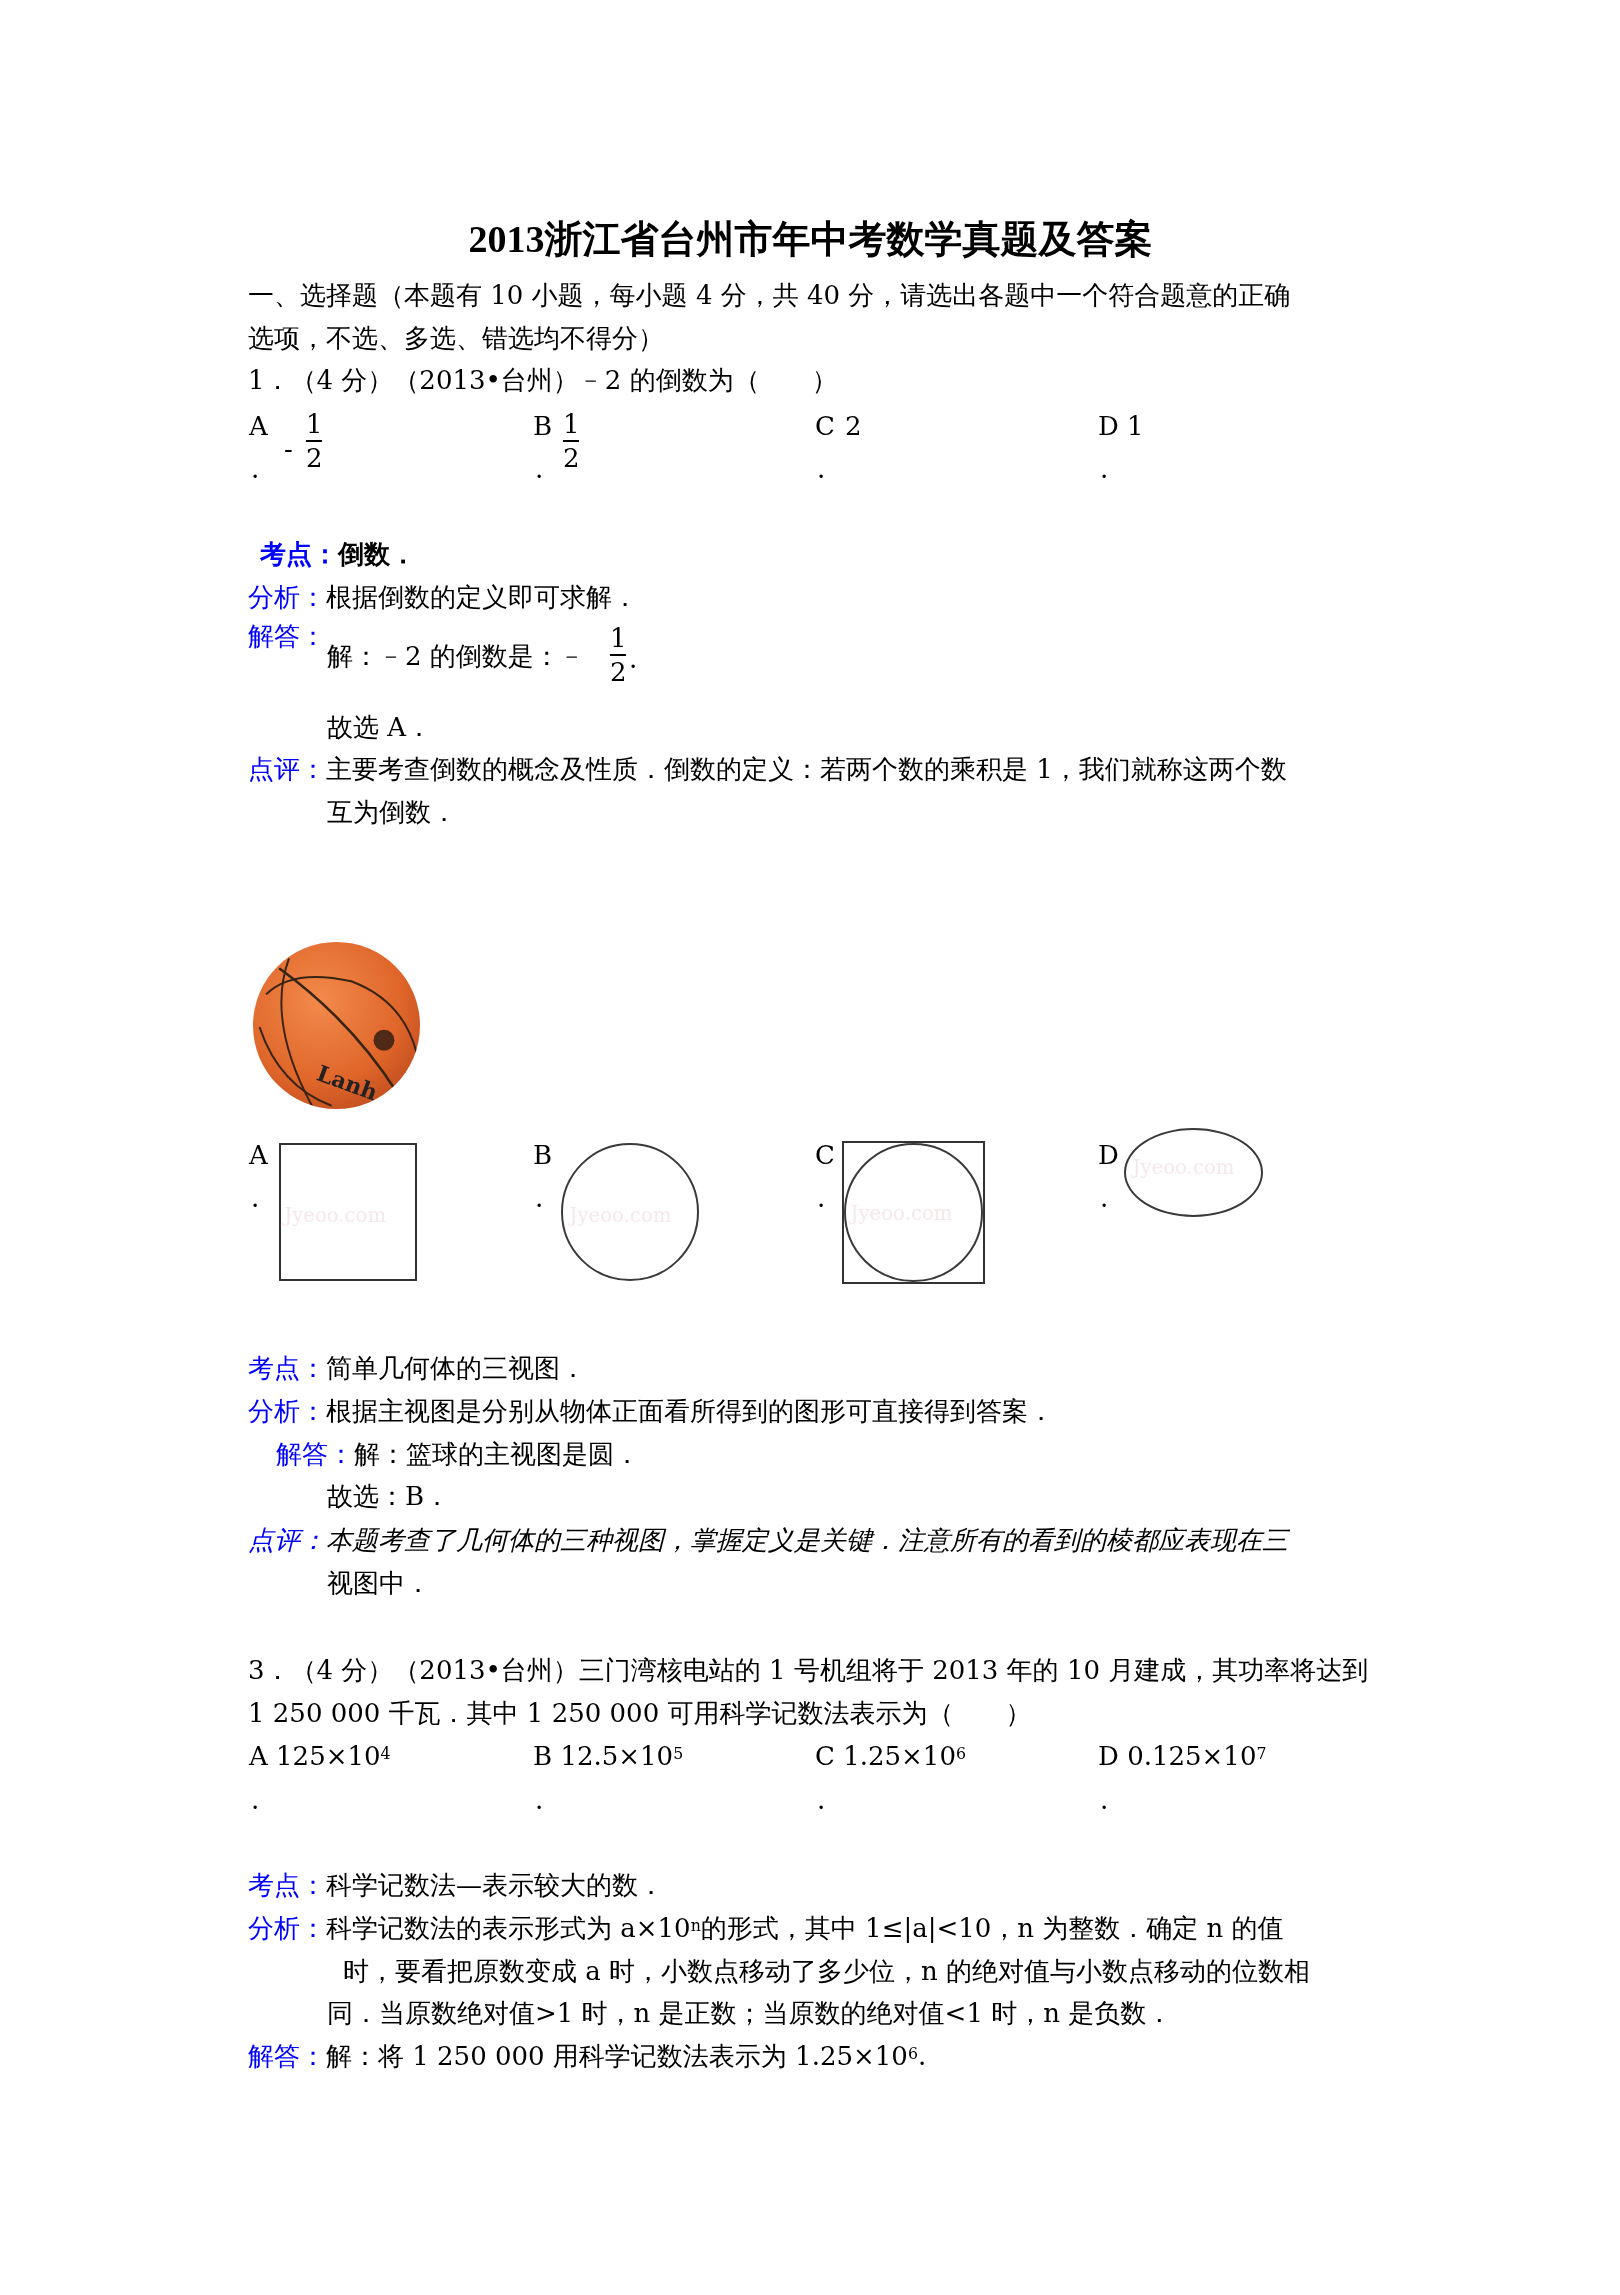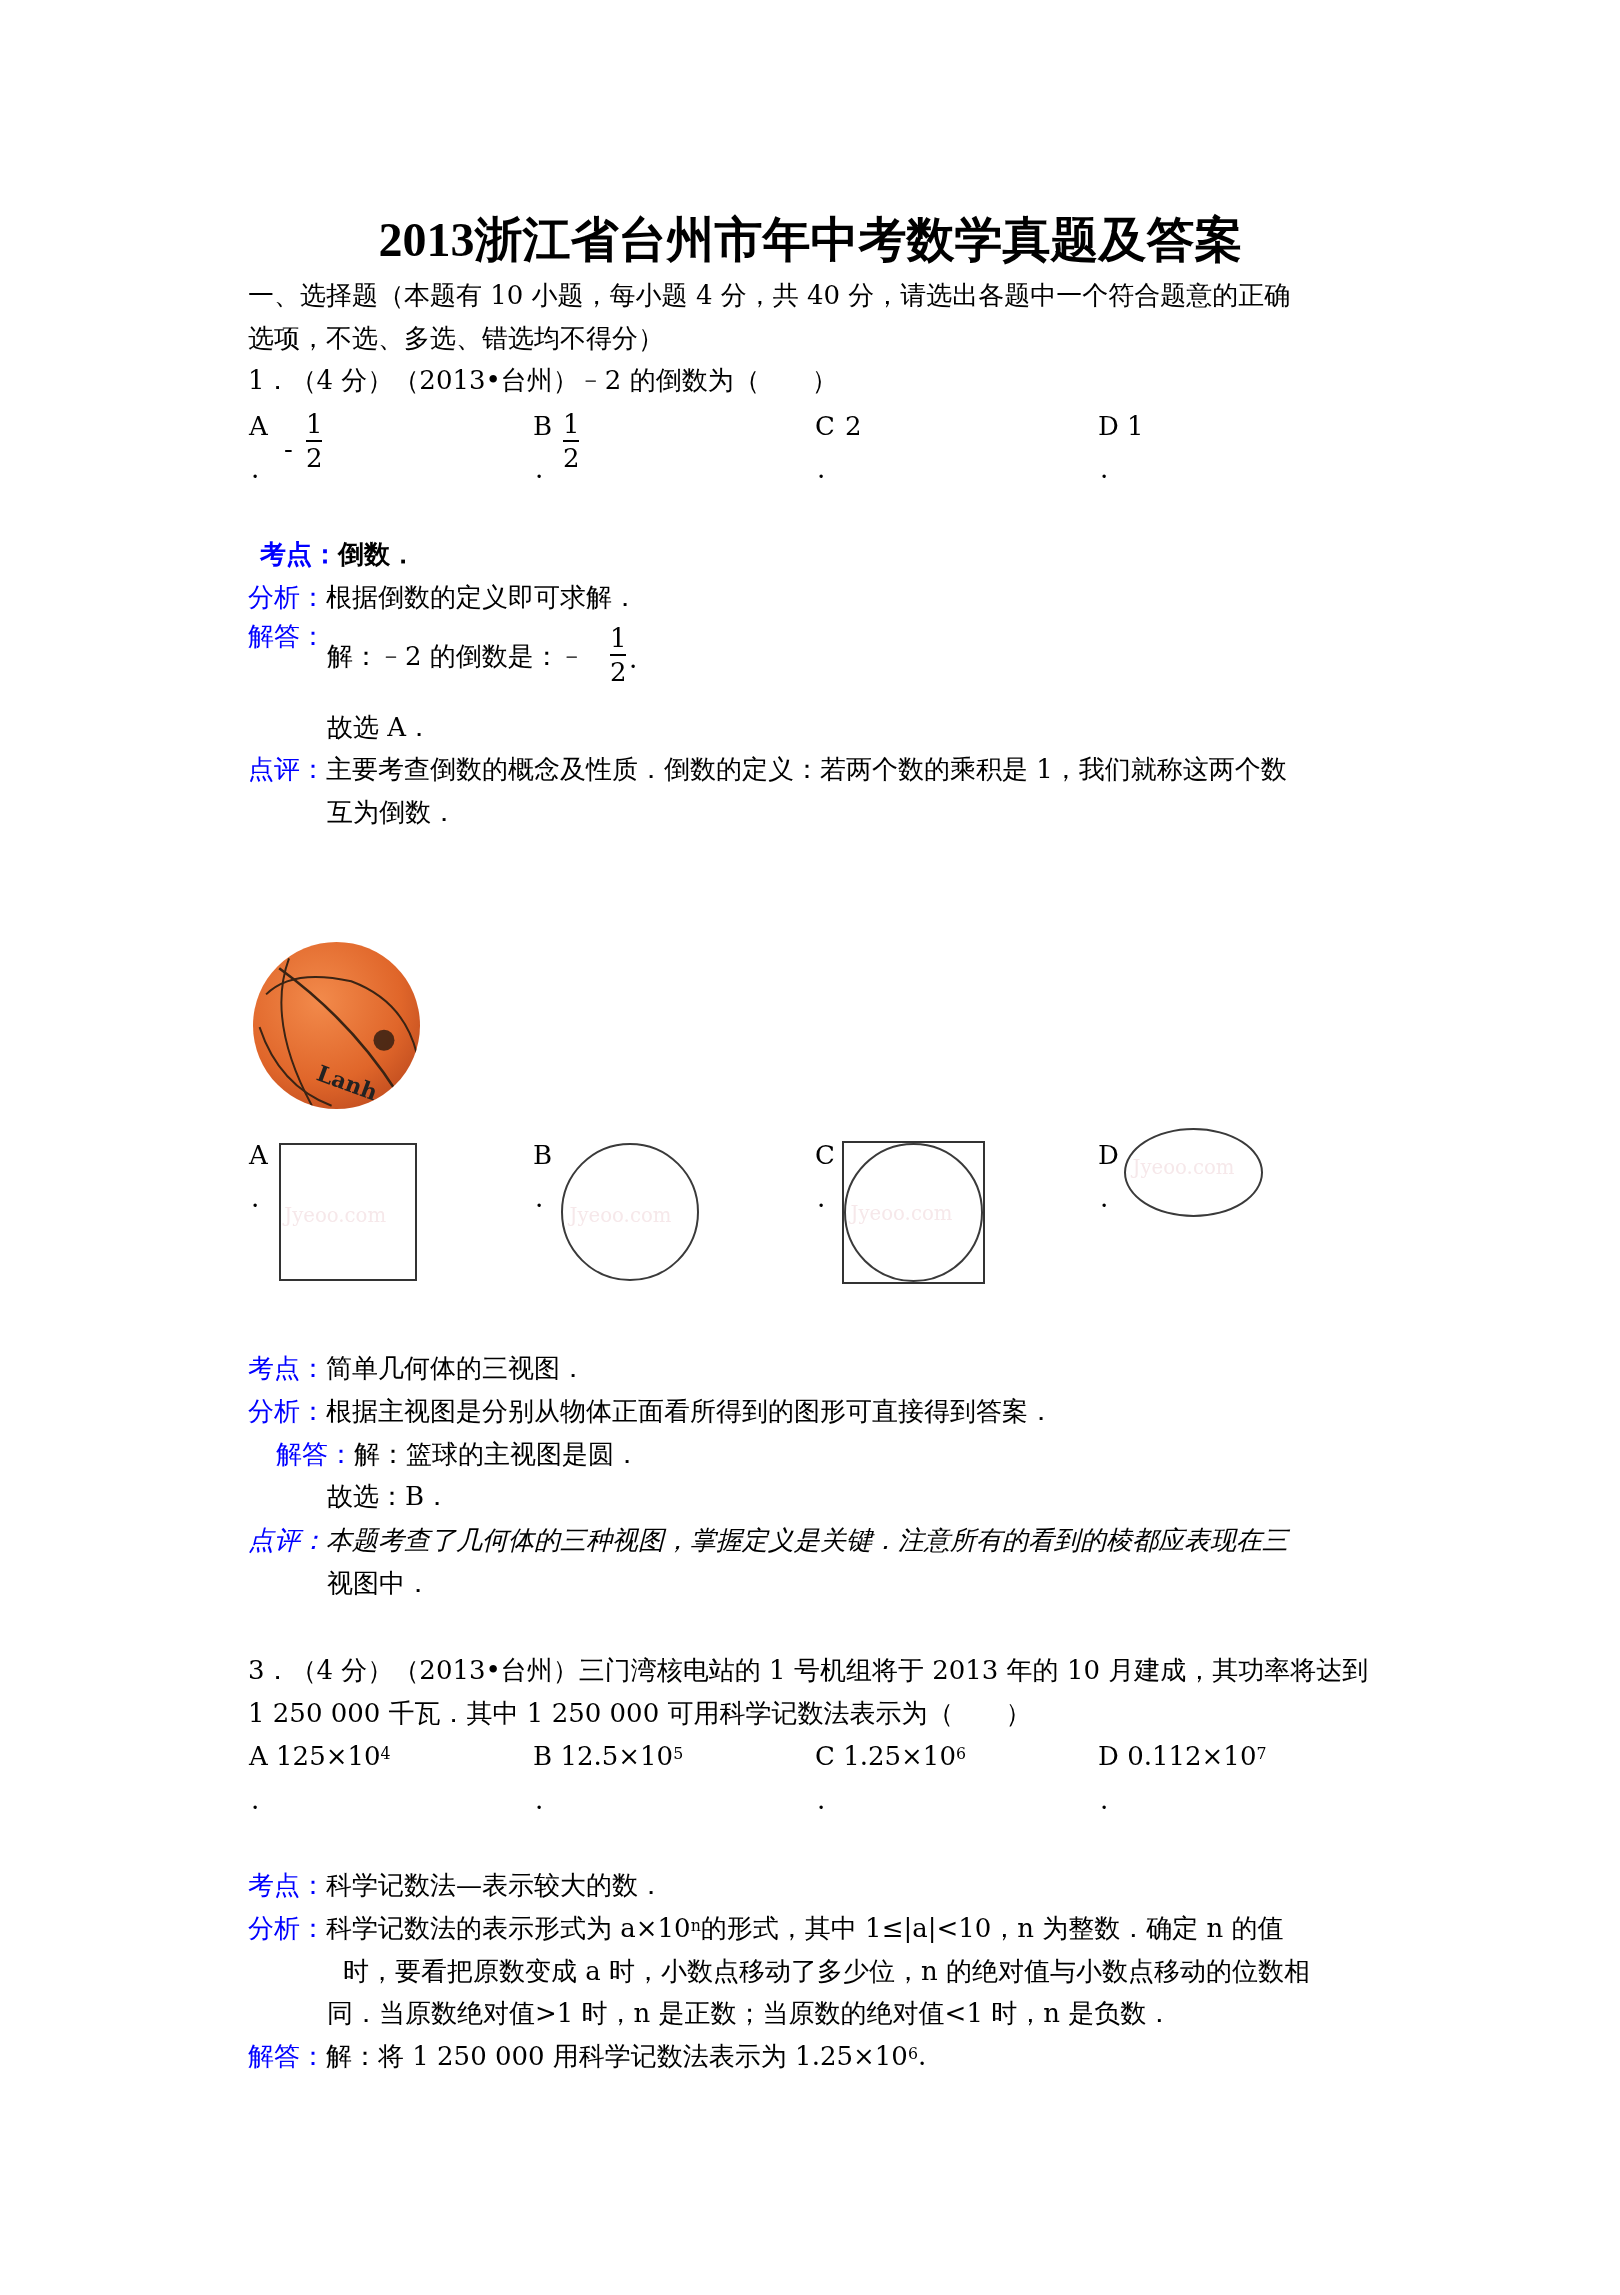--- a/index.html
+++ b/index.html
@@ -5,21 +5,21 @@
   html, body { margin: 0; padding: 0; background: #ffffff; }
   body {
     width: 1621px; height: 2295px; position: relative; overflow: hidden;
     font-family: "DejaVu Serif", "Liberation Serif", serif;
     color: #000;
   }
   .page { position: absolute; left: 0; top: 0; width: 1621px; height: 2295px; }
   .abs { position: absolute; white-space: nowrap; }
   .title {
     left: 0; width: 1621px; top: 210px; text-align: center;
-    font-size: 48px; line-height: 59px; font-weight: bold;
+    font-size: 38px; line-height: 59px; font-weight: bold;
     font-family: "Liberation Serif", "DejaVu Serif", serif;
   }
   .txt { font-size: 26px; line-height: 33px; }
   .label { color: #0000ff; }
   .opt-letter { font-size: 26px; line-height: 33px; }
   .frac {
     position: absolute; display: inline-flex; flex-direction: column; align-items: center;
     font-size: 26px; line-height: 29px;
   }
   .frac .bar { width: 15.8px; height: 2px; background: #000; margin: 1.3px 0; }
@@ -161,21 +161,21 @@
       <span>B</span>&nbsp;<span>12.5×10</span><sup>5</sup>
     </div>
     <div class="abs dot" style="left:535px; top:1784px;">.</div>
 
     <div class="abs txt" style="left:815px; top:1740px;">
       <span>C</span>&nbsp;<span>1.25×10</span><sup>6</sup>
     </div>
     <div class="abs dot" style="left:817px; top:1784px;">.</div>
 
     <div class="abs txt" style="left:1098px; top:1740px;">
-      <span>D</span>&nbsp;<span>0.112×10</span><sup>7</sup>
+      <span>D</span>&nbsp;<span>0.125×10</span><sup>7</sup>
     </div>
     <div class="abs dot" style="left:1100px; top:1784px;">.</div>
   </div>
 
   <div class="abs txt" style="left:248px; top:1869px;">
     <span class="label">考点：</span><span>科学记数法—表示较大的数．</span>
   </div>
   <div class="abs txt" style="left:248px; top:1912px;">
     <span class="label">分析：</span><span>科学记数法的表示形式为 a×10</span><sup>n</sup><span>的形式，其中 1≤|a|&lt;10，n 为整数．确定 n 的值</span>
   </div>

